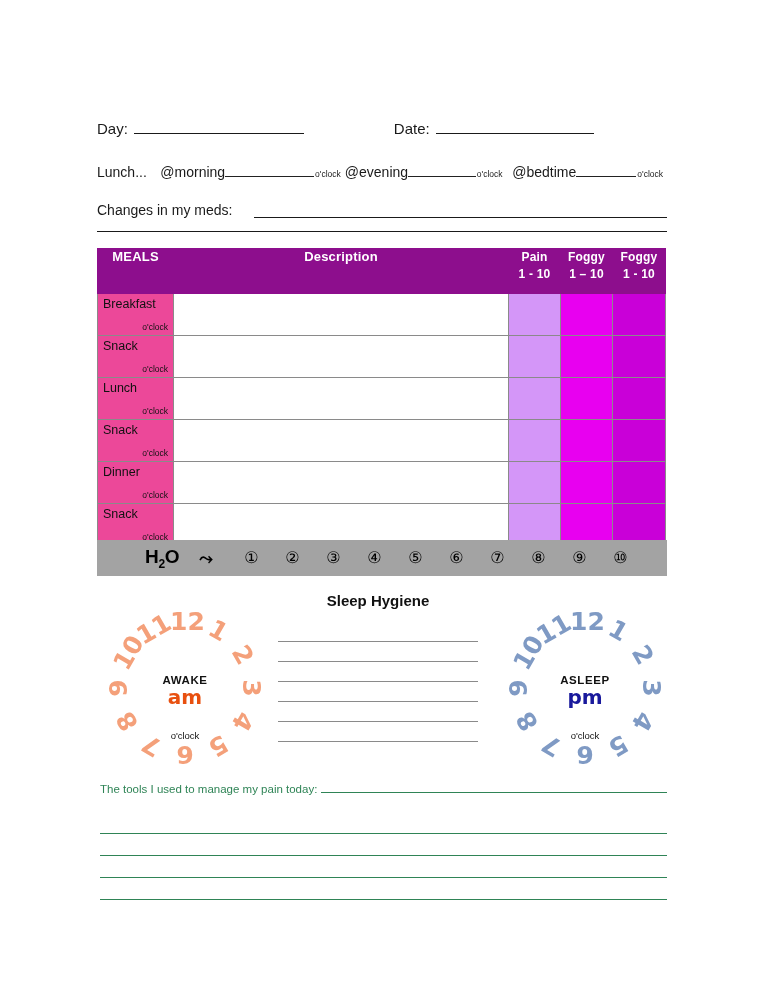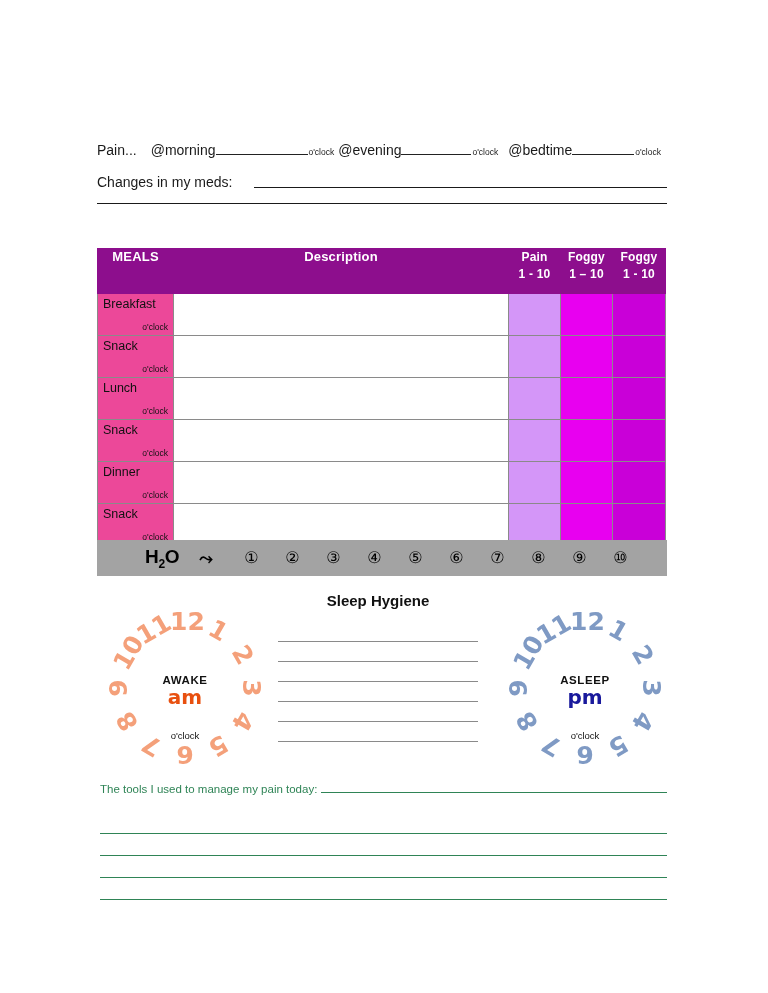--- a/index.html
+++ b/index.html
@@ -54,24 +54,24 @@
     display: flex;
     align-items: baseline;
     white-space: nowrap;
   }
   .oclock-sm { font-size: 8.5px; margin: 0 4px 0 1px; }
   .r1 { width: 92px; margin-left: 0px; }
   .r2 { width: 70px; }
   .r3 { width: 62px; }
 
   .changes-row {
-    margin-top: 16px;
+    margin-top: 22px;
     font-size: 14px;
     display: flex;
-    align-items: center;
+    align-items: flex-end;
     white-space: nowrap;
     gap: 21px;
   }
   .changes-rule { flex: 1; margin-left: 1px; }
   .long-rule {
     margin-top: 12px;
     width: 570px;
     border-bottom: 1.4px solid #1a1a1a;
     height: 1px;
   }
@@ -293,23 +293,30 @@
     border-bottom: 1.1px solid #2f8456;
     height: 21px;
   }
 </style>
 </head>
 <body>
 
 <div class="page">
 
   <div class="hdr">
+    <div class="row-daydate">
+      <span class="lbl">Day:</span>
+      <span class="rule day-rule"></span>
+      <span class="date-gap"></span>
+      <span class="lbl">Date:</span>
+      <span class="rule date-rule"></span>
+    </div>
 
     <div class="meds-row">
-      <span class="lbl">Pain...</span>
+      <span class="lbl">Lunch...</span>
       <span style="width:14px"></span>
       <span class="lbl">@morning</span>
       <span class="rule-thin r1"></span>
       <span class="oclock-sm">o'clock</span>
       <span class="lbl">@evening</span>
       <span class="rule-thin r2"></span>
       <span class="oclock-sm">o'clock</span>
       <span style="width:6px"></span>
       <span class="lbl">@bedtime</span>
       <span class="rule-thin r3"></span>

